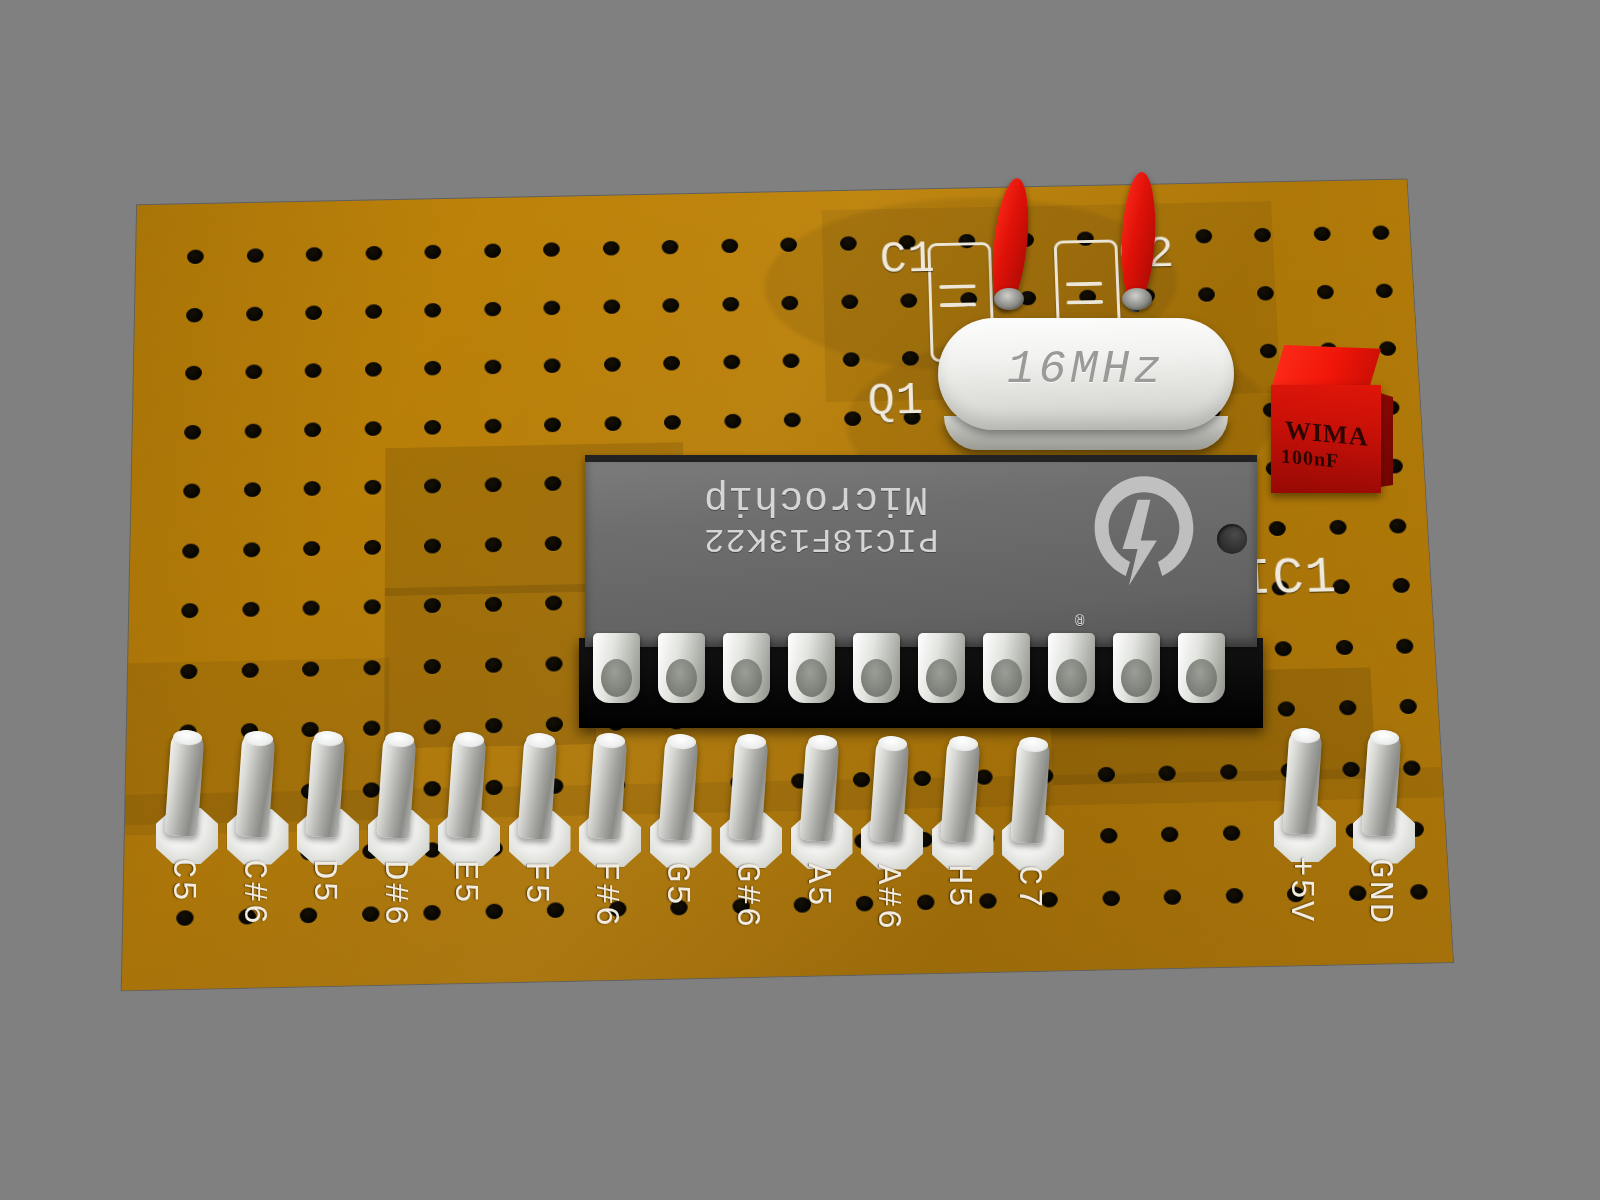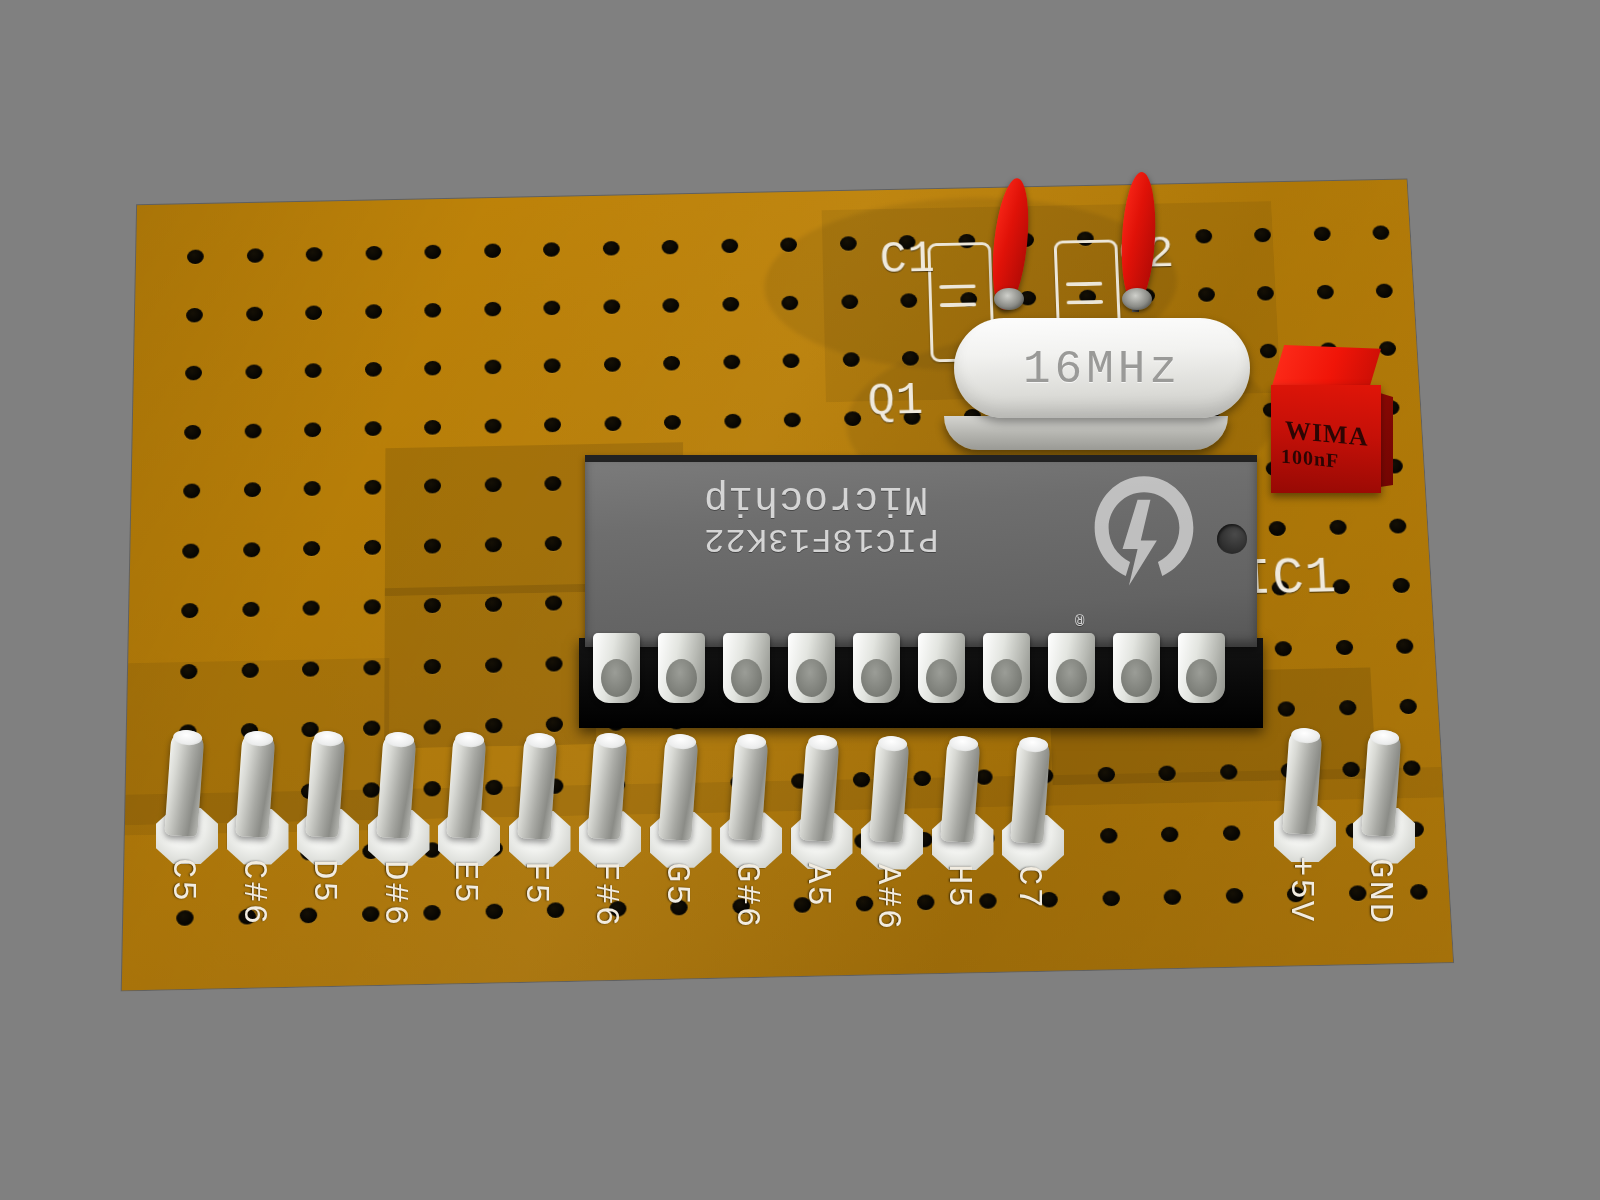--- a/index.html
+++ b/index.html
@@ -91,23 +91,24 @@
   .ic-pin::after{
     content:"";position:absolute;left:8px;top:26px;width:31px;height:38px;border-radius:50%;
     background:radial-gradient(ellipse at 45% 35%,#9b9d97 0%,#7e807a 60%,#6a6c67 100%);
   }
 
   
   #q1{
     position:absolute;left:938px;top:318px;width:296px;height:140px;
   }
   .xtal-can{
-    position:absolute;left:16px;top:0;width:296px;height:100px;border-radius:56px;
+    position:absolute;left:0;top:0;width:296px;height:112px;border-radius:56px;
     background:linear-gradient(178deg,#fdfdfd 0%,#f2f2f0 35%,#dcdcd8 72%,#c6c6c2 100%);
     box-shadow:0 4px 8px rgba(0,0,0,.38), inset 0 -10px 14px rgba(0,0,0,.10);
+    font-style:italic;
   }
   .xtal-base{
     position:absolute;left:6px;top:98px;width:284px;height:34px;border-radius:0 0 40px 40px;
     background:linear-gradient(180deg,#d4d4d0 0%,#b3b3ae 55%,#9a9a95 100%);
     box-shadow:0 5px 10px rgba(0,0,0,.45);
   }
   .xtal-text{
     position:absolute;left:0;right:0;top:26px;text-align:center;
     color:#9a9a98;font-family:"Liberation Mono",monospace;font-size:46px;letter-spacing:4px;
     text-shadow:0 1px 0 rgba(255,255,255,.7);

